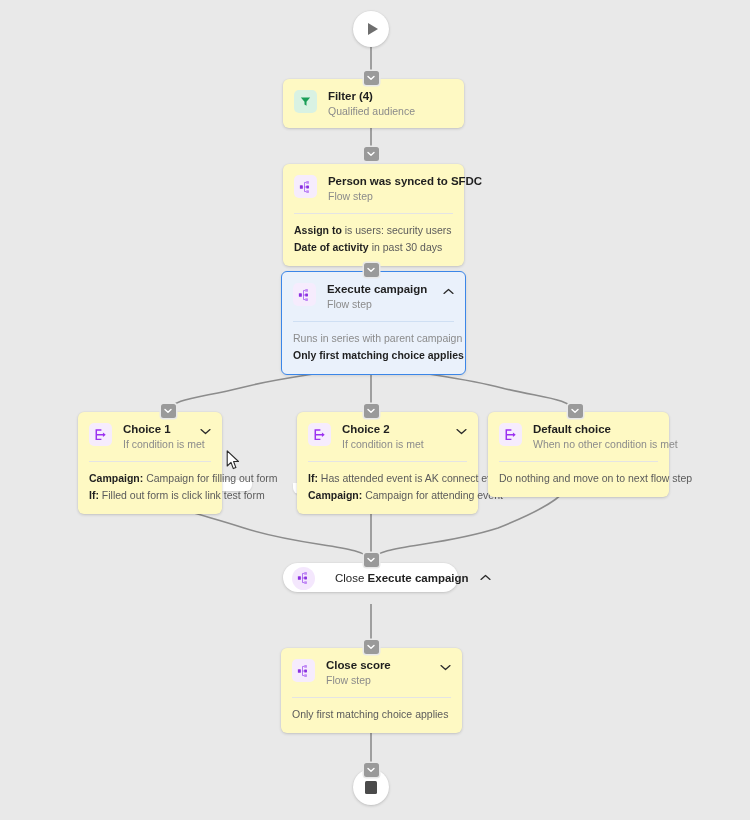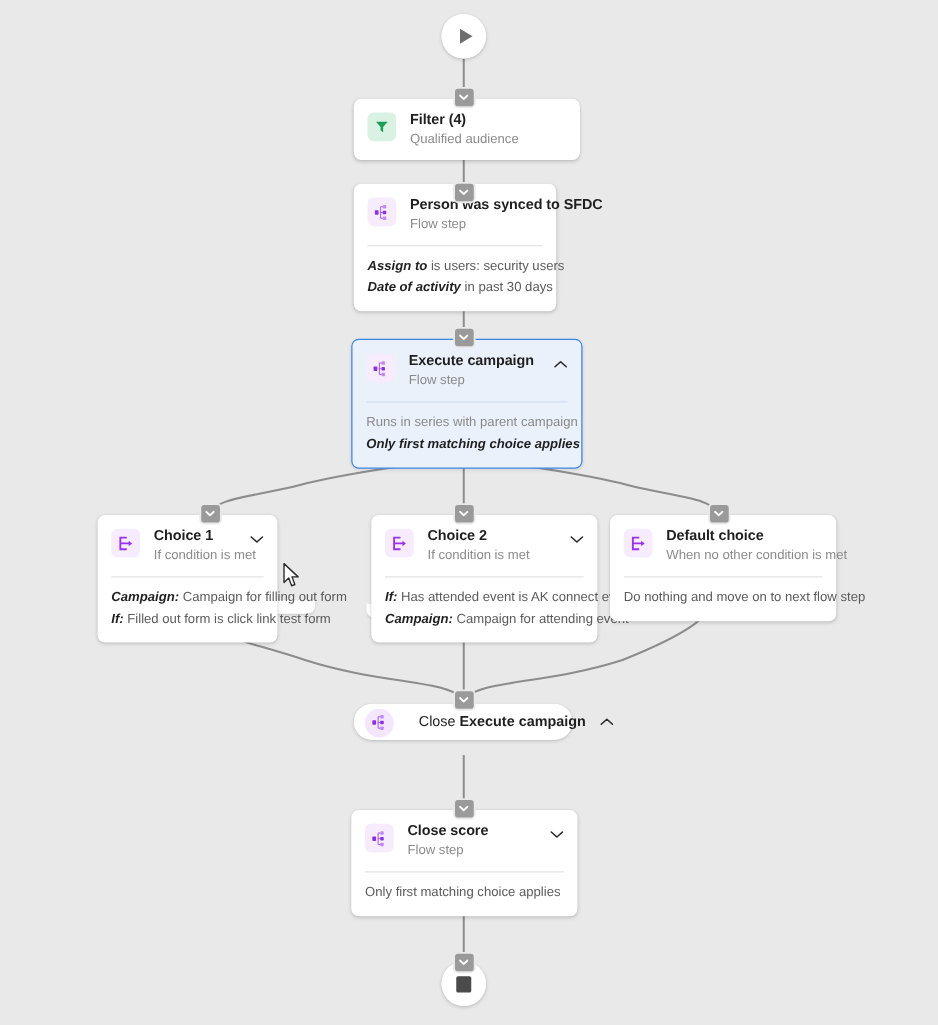--- a/index.html
+++ b/index.html
@@ -43,21 +43,21 @@
     border-radius: 2.5px;
     display: flex; align-items: center; justify-content: center;
     box-shadow: 0 0 0 1.5px #e9e9e9;
   }
   .port svg { display: block; }
   .port-up { background: #9a9a9a; }
 
   
   .card {
     position: absolute; z-index: 3;
-    background: #ffffff;
+    background: #fef9c3;
     border-radius: 6px;
     box-shadow: 0 1px 3px rgba(0,0,0,0.16), 0 0 0 0.5px rgba(0,0,0,0.03);
   }
   .card.sel {
     background: #eaf1fb;
     border: 1.5px solid #3b86e8;
     box-shadow: 0 1px 3px rgba(0,0,0,0.10);
   }
   .card-head {
     display: flex; align-items: flex-start;
@@ -87,21 +87,21 @@
     flex: 0 0 auto; margin-left: 8px; margin-top: 3px;
     width: 12px; height: 12px;
     display: flex; align-items: center; justify-content: center;
   }
   .divider { height: 1px; background: #e4e4e4; margin: 0 11px; }
   .card.sel .divider { background: #cfdff3; }
   .card-body { padding: 8px 11px 10px 11px; }
   .row {
     font-size: 10.5px; color: #3b3b3b; line-height: 17px; white-space: nowrap;
   }
-  .row b { color: #1f1f1f; font-weight: bold; font-style: italic; }
+  .row b { color: #1f1f1f; font-weight: bold; }
   .row .muted { color: #5b5b5b; }
   .row.dim { color: #8b8b8b; }
 
   
   .deck {
     position: absolute; z-index: 2;
     background: #fff;
     border-radius: 0 0 6px 6px;
     box-shadow: 0 1px 2px rgba(0,0,0,0.13);
   }
@@ -175,21 +175,21 @@
         <div class="subtitle">Qualified audience</div>
       </div>
     </div>
   </div>
 
   <div class="port" style="left:363.5px; top:147px;">
     <svg width="8" height="6" viewBox="0 0 8 6">
       <path d="M1 1.4 L4 4.2 L7 1.4" fill="none" stroke="#fff" stroke-width="1.4" stroke-linecap="round" stroke-linejoin="round"></path>
     </svg>
   </div>
-  <div class="card" style="left:283px; top:147px; width:162px;">
+  <div class="card" style="left:283px; top:164px; width:181px;">
     <div class="card-head">
       <div class="ico purple">
         <svg width="14" height="14" viewBox="0 0 16 16">
           <rect x="1" y="6" width="3.4" height="4" rx="0.7" fill="#8b2fe0"></rect>
           <rect x="8.2" y="1.2" width="3.2" height="3.2" rx="0.7" fill="#b濃" fill-opacity="0"></rect>
           <rect x="8.2" y="1.2" width="3.2" height="3.2" rx="0.7" fill="#c189f5"></rect>
           <rect x="8.2" y="6.4" width="3.2" height="3.2" rx="0.7" fill="#8b2fe0"></rect>
           <rect x="8.2" y="11.6" width="3.2" height="3.2" rx="0.7" fill="#c189f5"></rect>
           <path d="M5.6 8 H7 M6.3 2.8 V13.2 M6.3 2.8 H8.2 M6.3 13.2 H8.2 M6.3 8 H8.2" stroke="#a45ef0" stroke-width="0.95" fill="none"></path>
         </svg>

